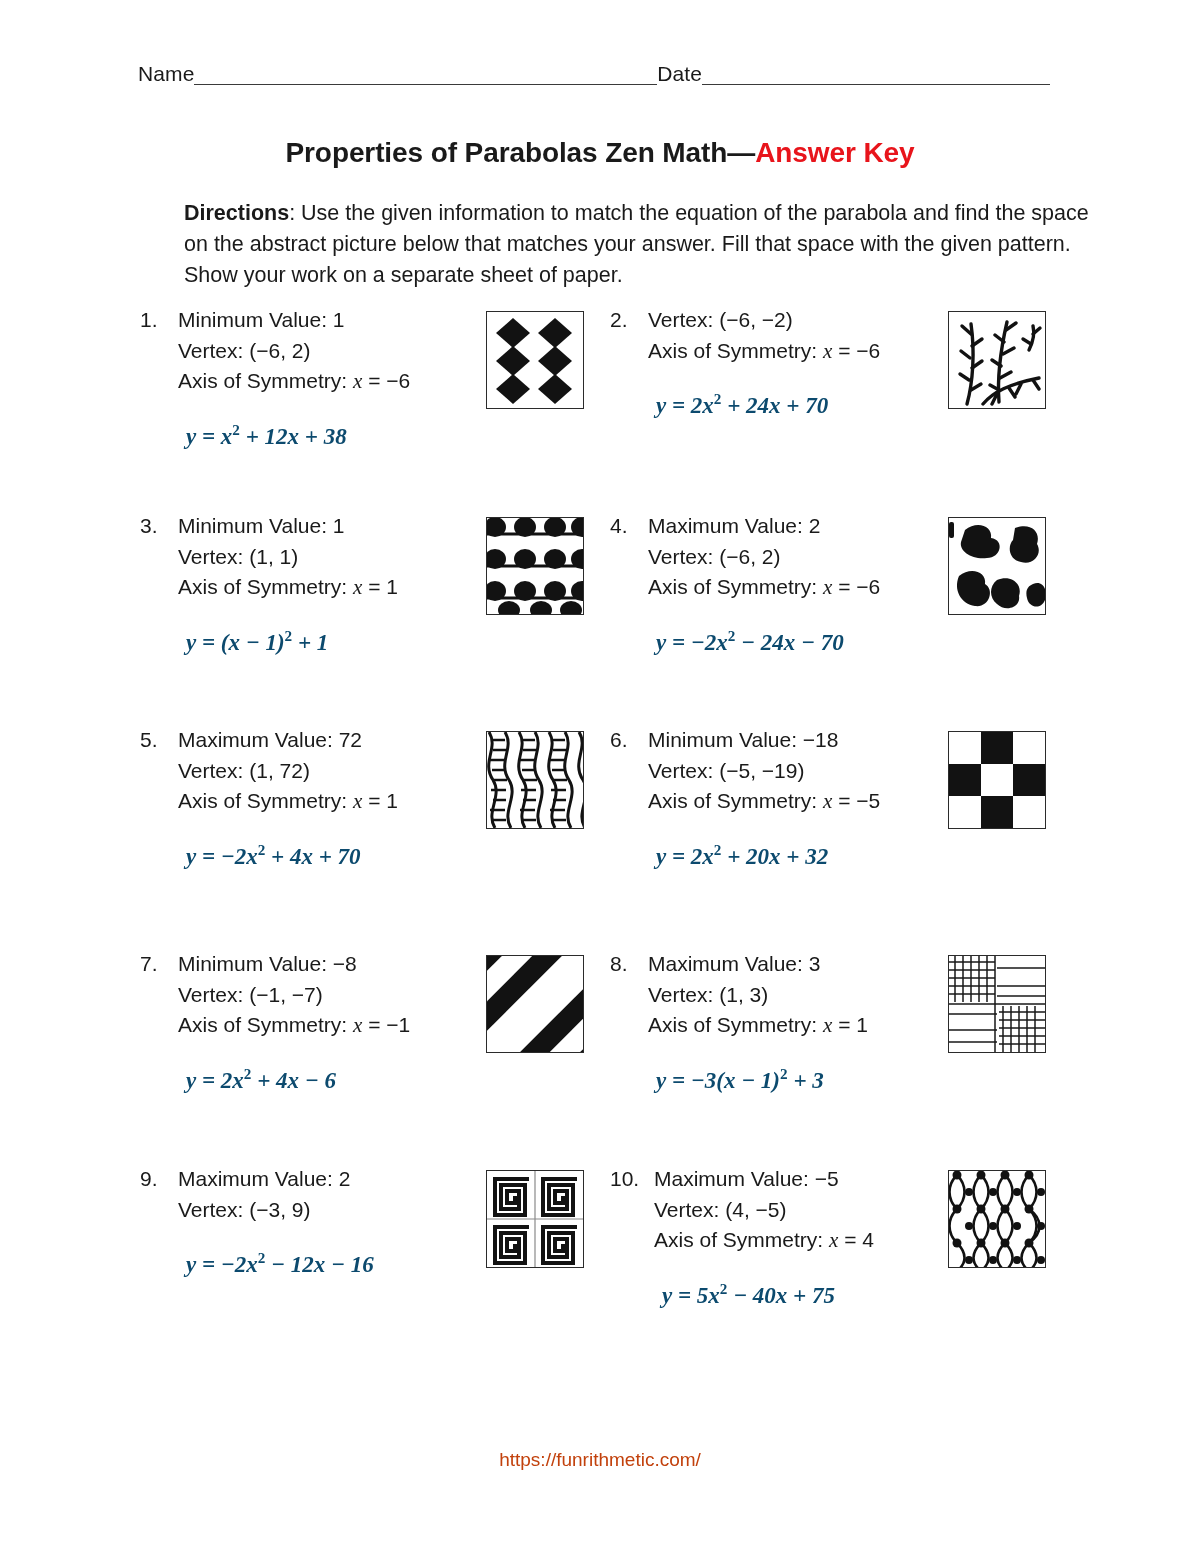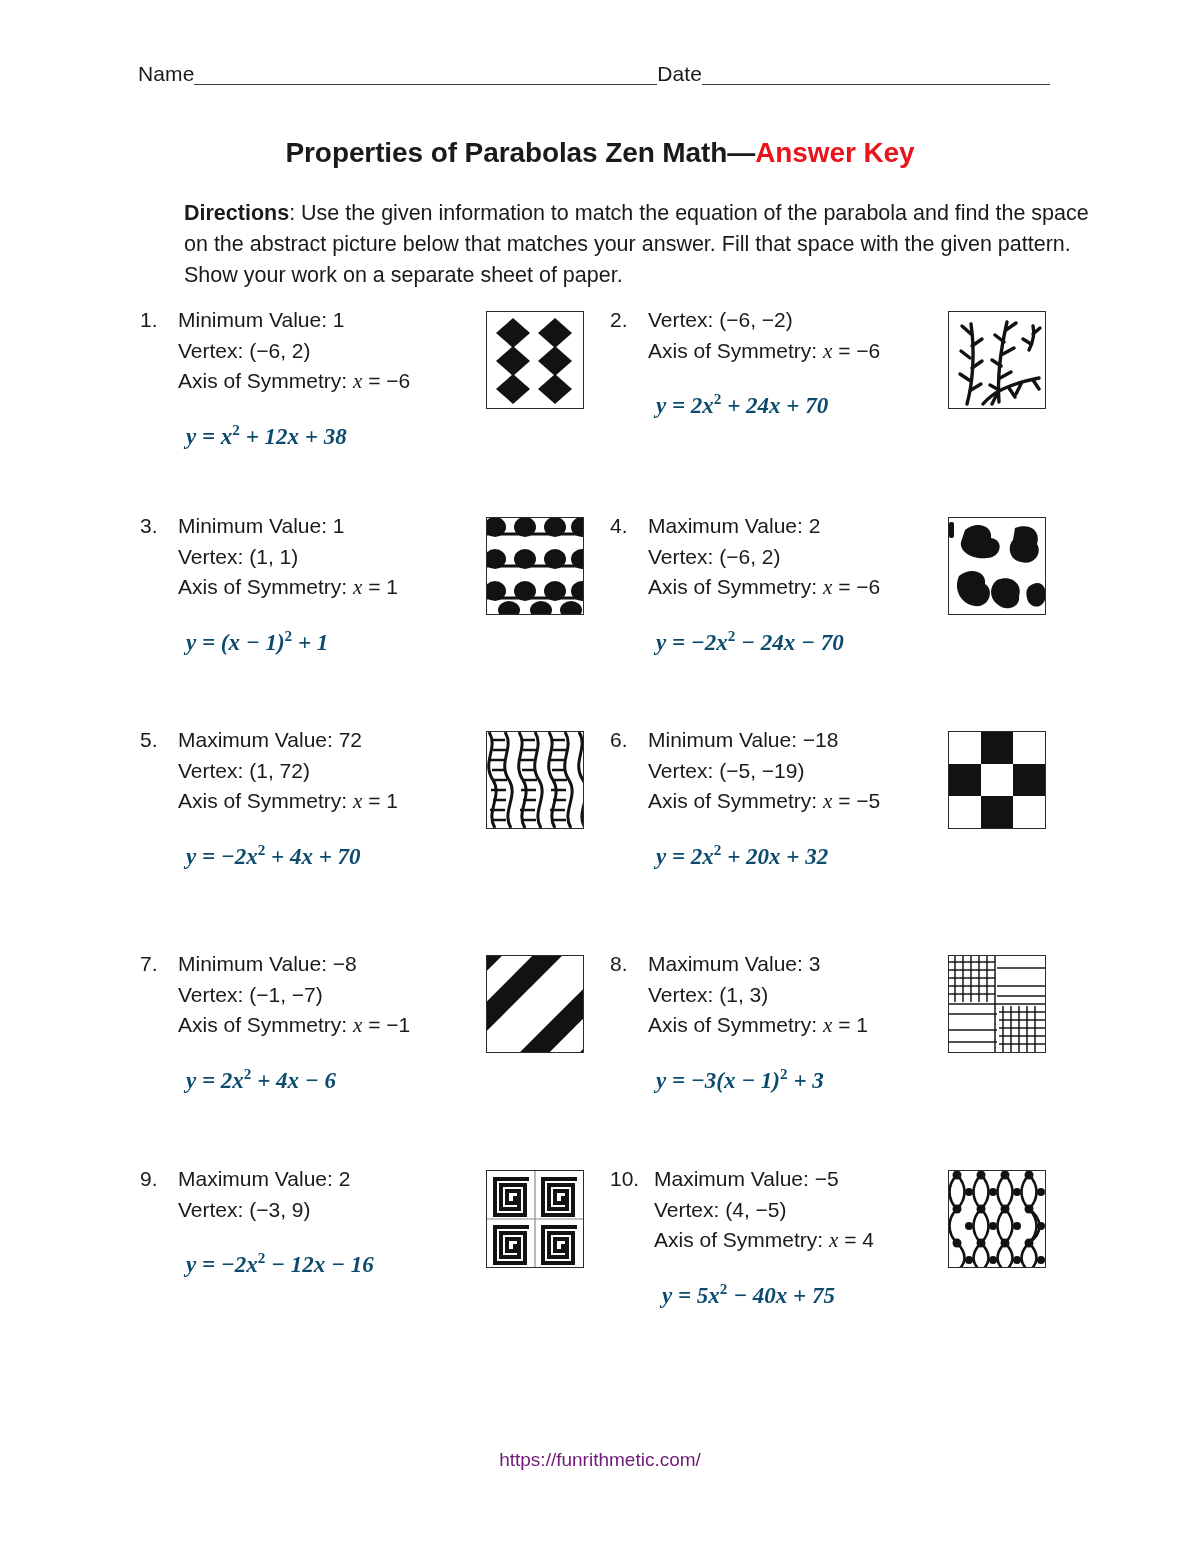--- a/index.html
+++ b/index.html
@@ -136,21 +136,21 @@
   .r5 { height: 180px; }
 
   
   .footer {
     position: absolute;
     top: 1449px;
     left: 0;
     width: 1200px;
     text-align: center;
     font-size: 19px;
-    color: #701a75;
+    color: #c2410c;
   }
 </style>
 </head>
 <body>
 
 <div class="page">
 
   <div class="namedate">
     <span class="nd-label">Name</span>
     <span class="nd-rule name-rule"></span>

